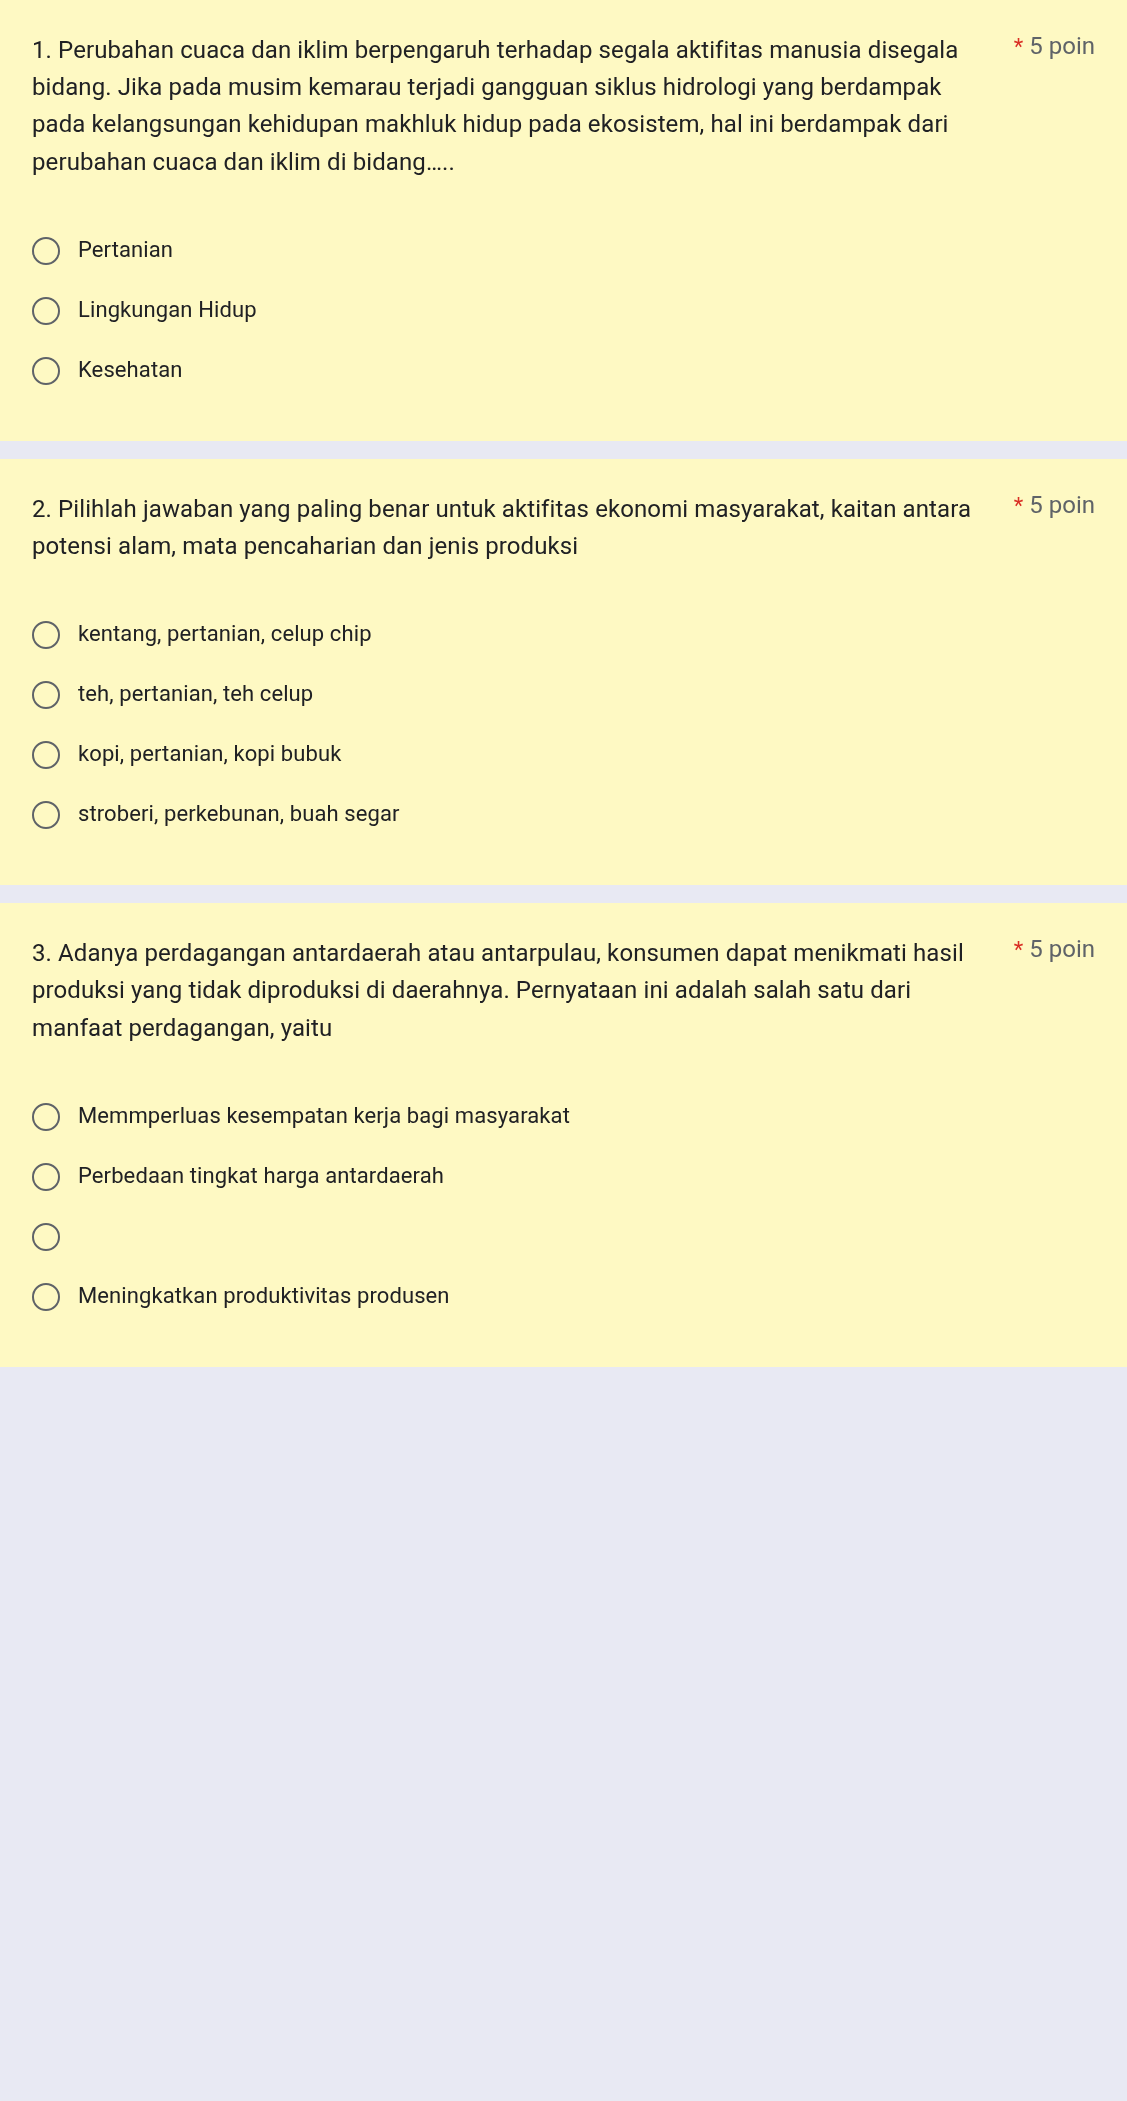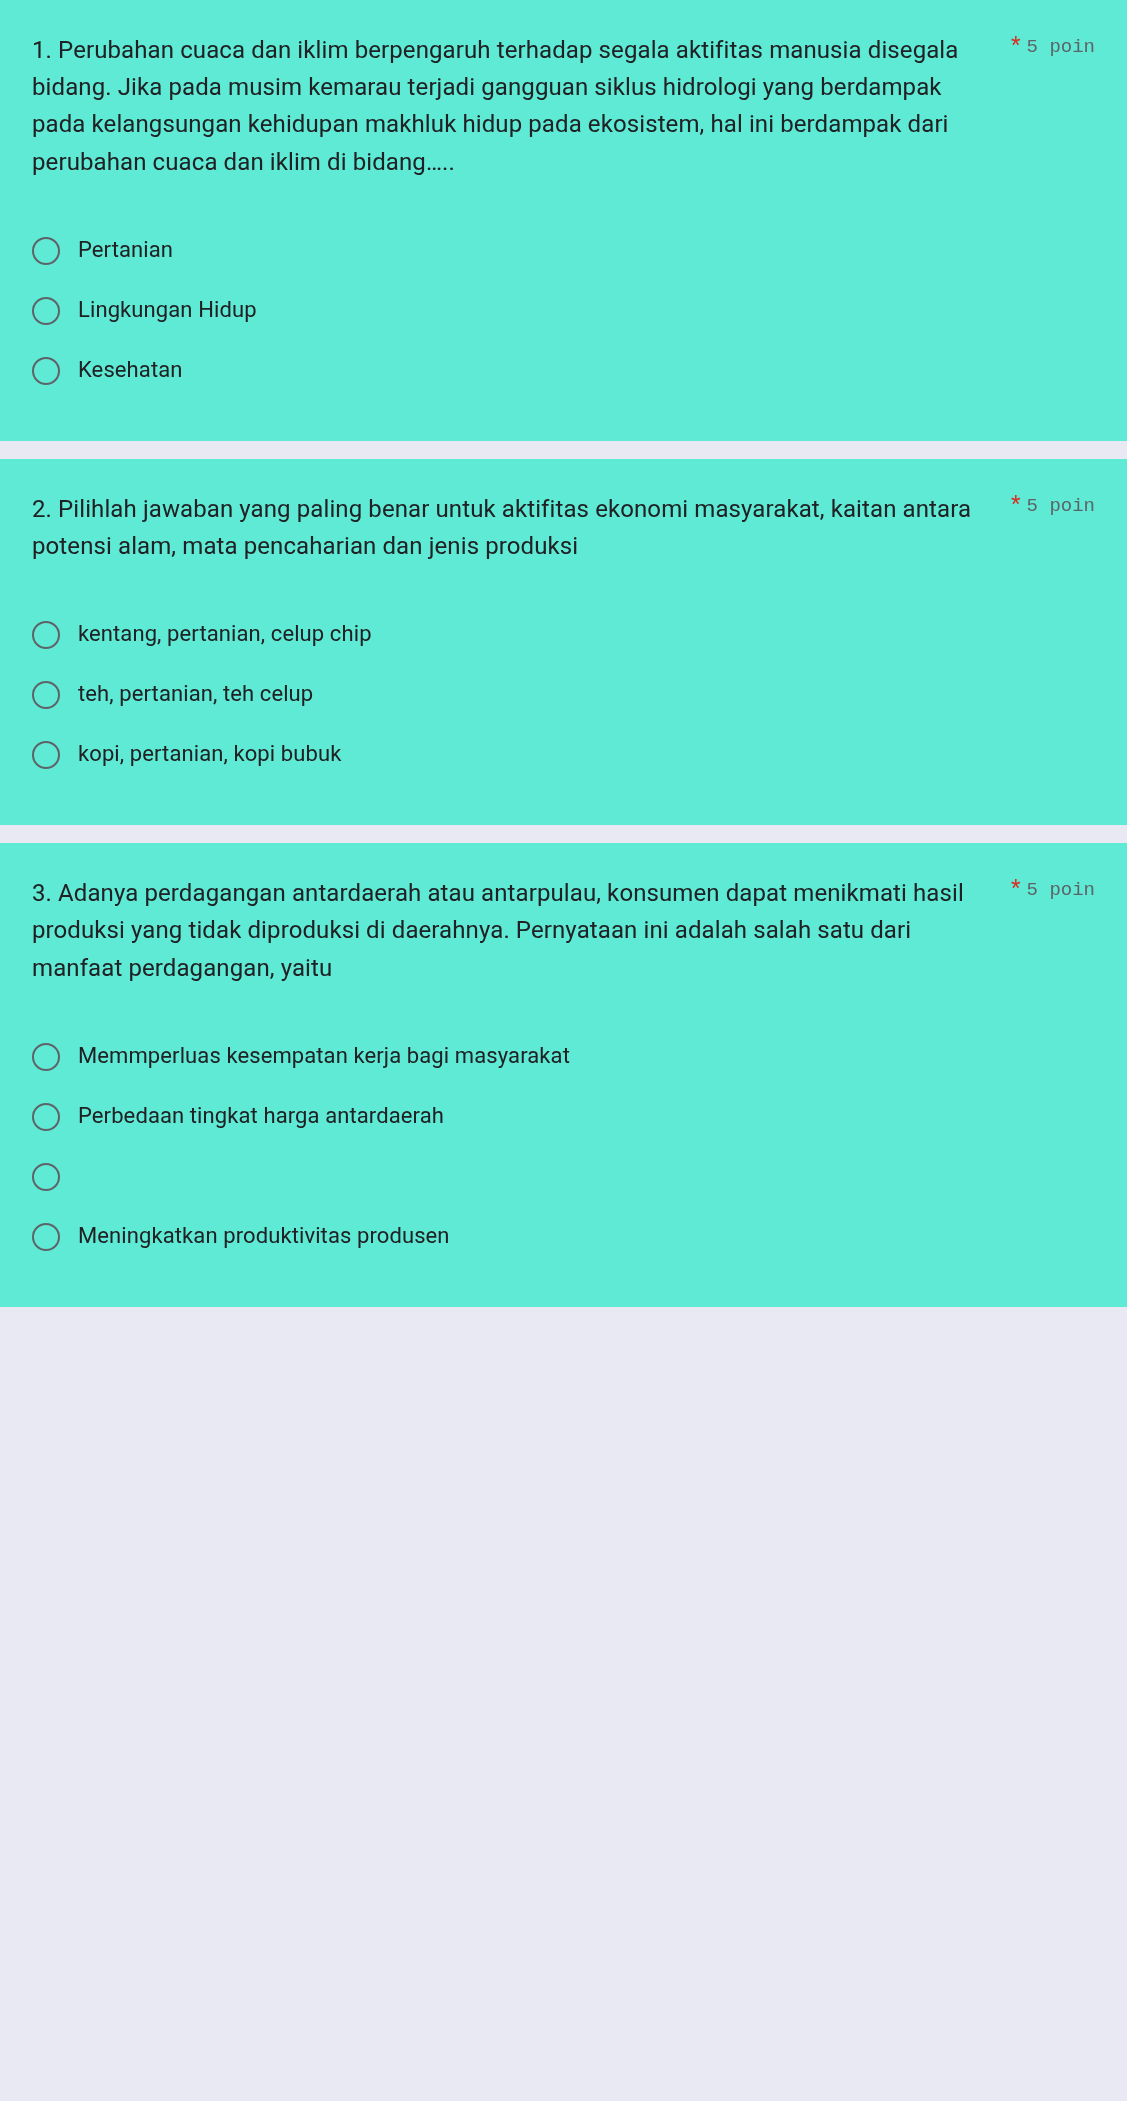--- a/index.html
+++ b/index.html
@@ -6,21 +6,21 @@
       margin: 0;
       padding: 0;
       box-sizing: border-box;
     }
     body {
       font-family: Roboto, Arial, sans-serif;
       background-color: #e8e9f3;
       color: #202124;
     }
     .question-card {
-      background-color: #5eead4;
+      background-color: #fef9c3;
       padding: 32px 32px 40px 32px;
       margin-bottom: 18px;
     }
     .question-header {
       display: flex;
       justify-content: space-between;
       align-items: flex-start;
       margin-bottom: 40px;
     }
     .question-text {
@@ -36,22 +36,21 @@
       align-items: baseline;
       white-space: nowrap;
       gap: 6px;
     }
     .required-star {
       color: #d93025;
       font-size: 22px;
     }
     .points-text {
       color: #5f6368;
-      font-size: 19px;
-      font-family: Liberation Mono, monospace;
+      font-size: 24px;
     }
     .option-row {
       display: flex;
       align-items: flex-start;
       gap: 18px;
       padding: 16px 0;
       cursor: pointer;
     }
     .radio-circle {
       width: 28px;
@@ -104,20 +103,24 @@
     <div class="option-label">kentang, pertanian, celup chip</div>
   </div>
   <div class="option-row">
     <div class="radio-circle"></div>
     <div class="option-label">teh, pertanian, teh celup</div>
   </div>
   <div class="option-row">
     <div class="radio-circle"></div>
     <div class="option-label">kopi, pertanian, kopi bubuk</div>
   </div>
+  <div class="option-row">
+    <div class="radio-circle"></div>
+    <div class="option-label">stroberi, perkebunan, buah segar</div>
+  </div>
 </div>
 
 <div class="question-card">
   <div class="question-header">
     <div class="question-text">3. Adanya perdagangan antardaerah atau antarpulau, konsumen dapat menikmati hasil produksi yang tidak diproduksi di daerahnya. Pernyataan ini adalah salah satu dari manfaat perdagangan, yaitu</div>
     <div class="points-wrapper">
       <span class="required-star">*</span>
       <span class="points-text">5 poin</span>
     </div>
   </div>

